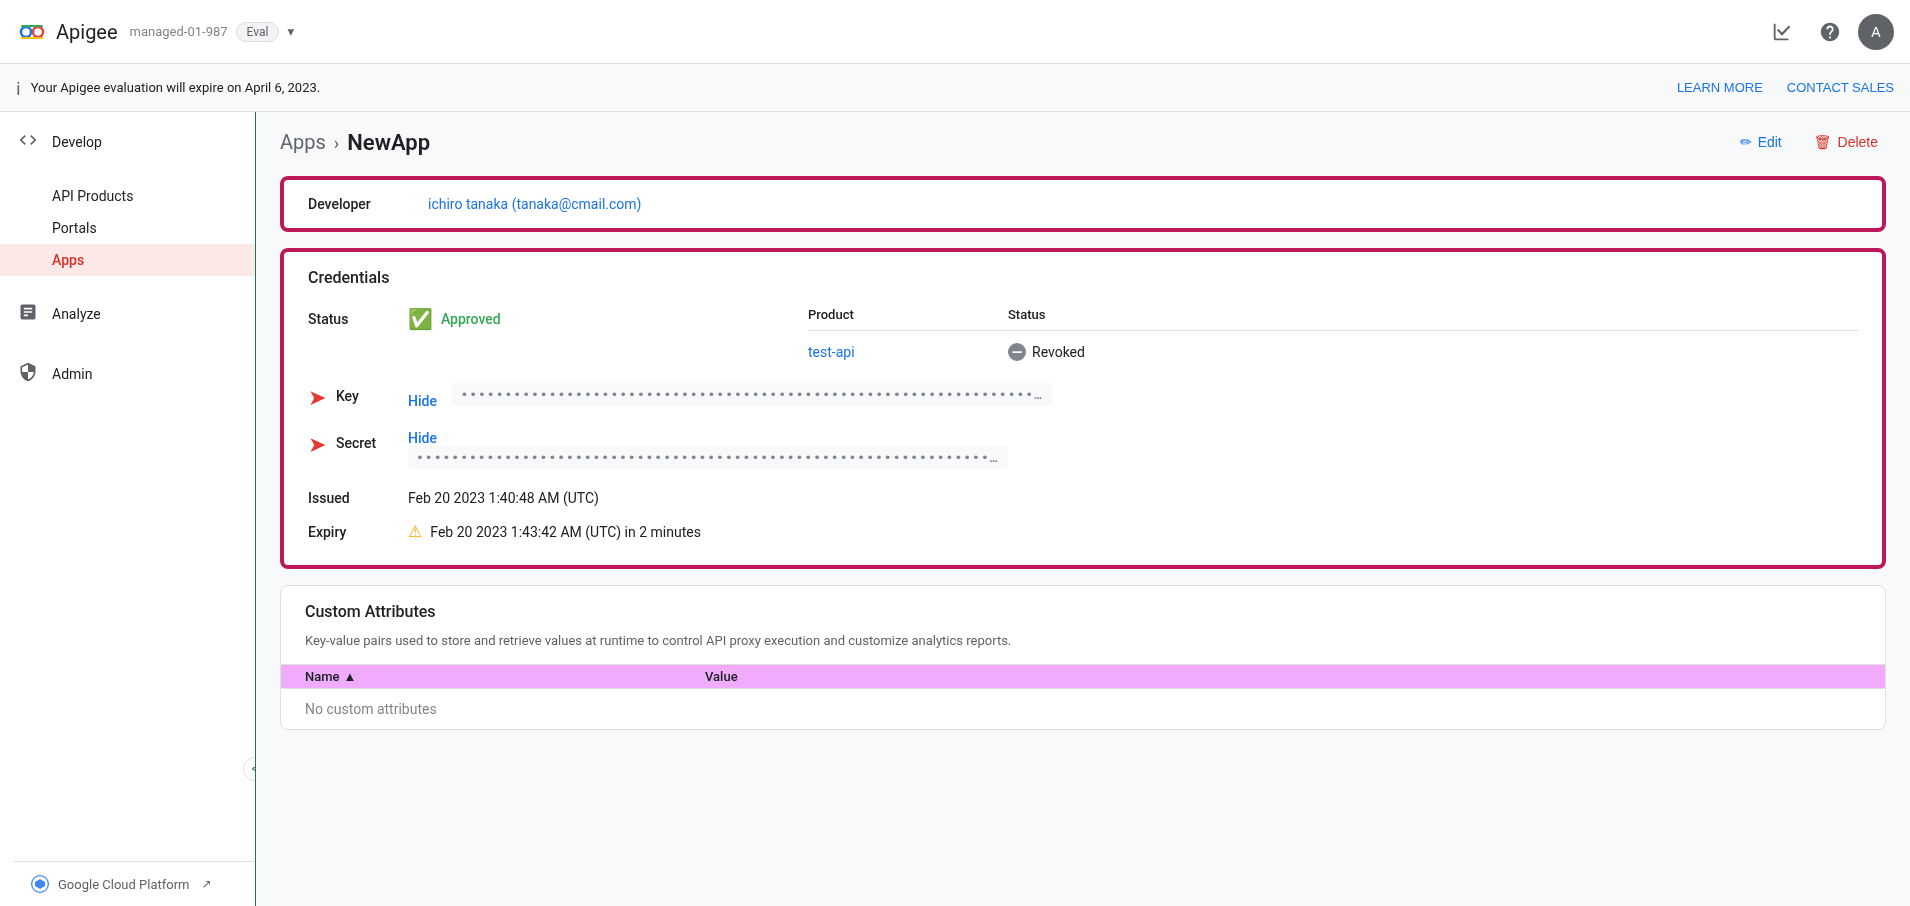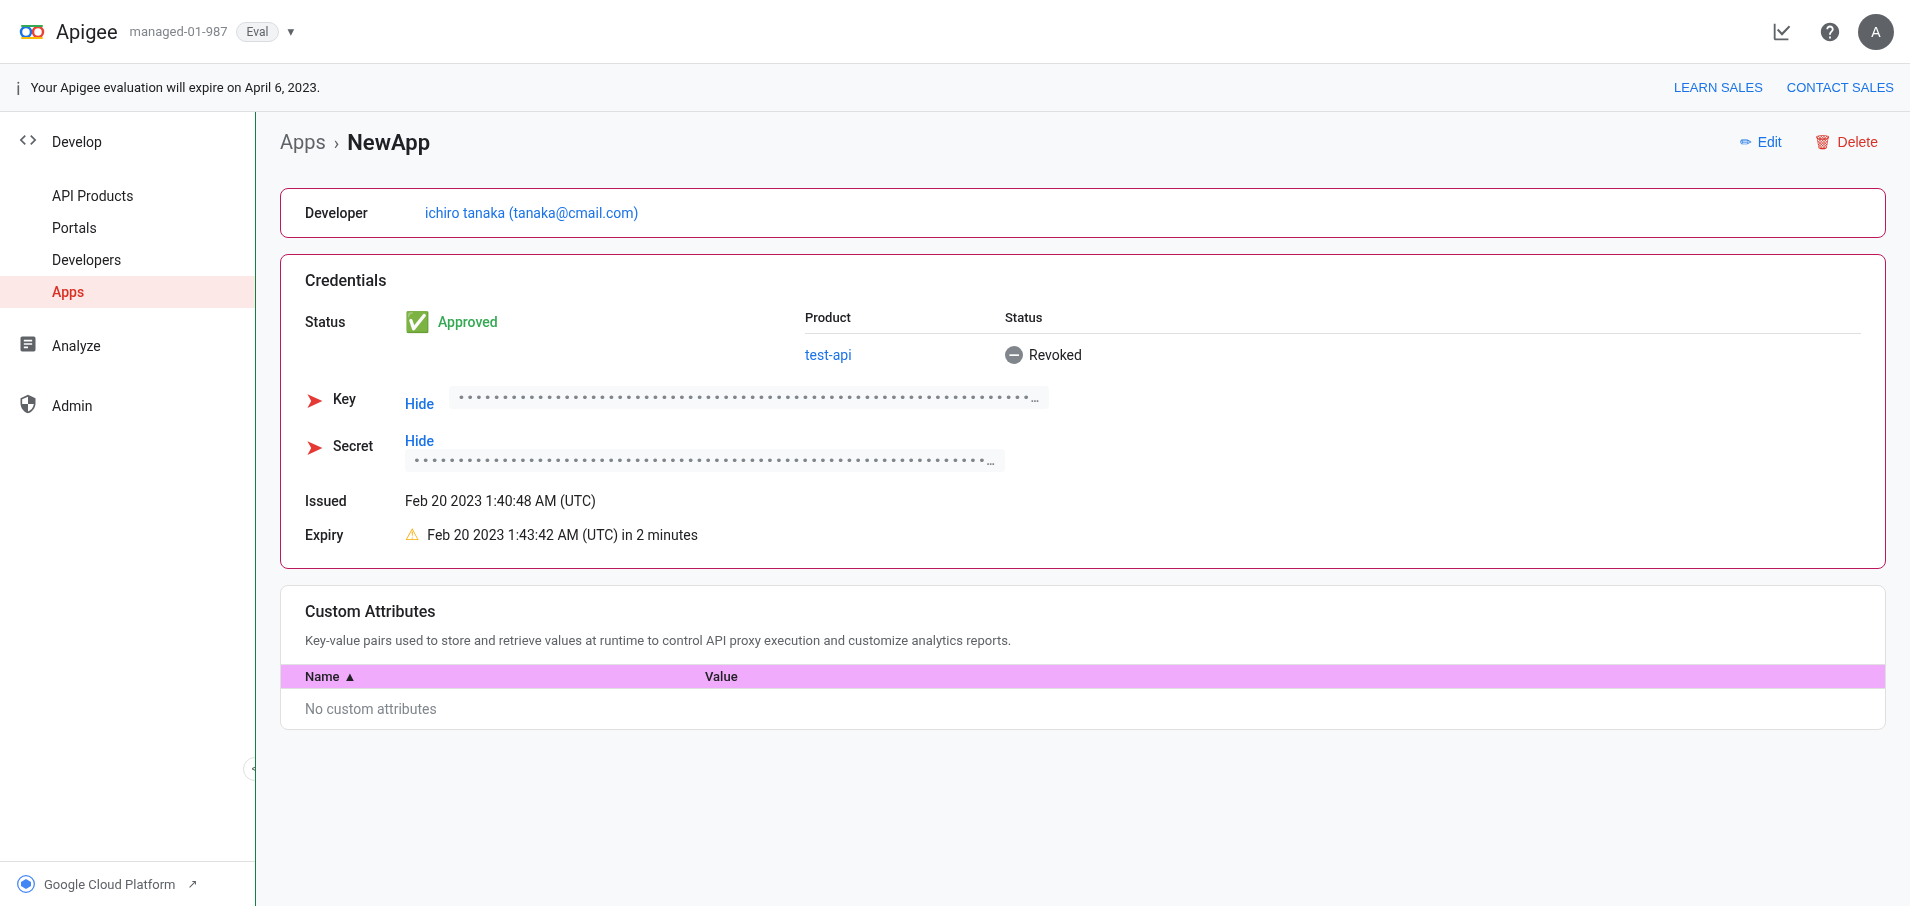--- a/index.html
+++ b/index.html
@@ -64,21 +64,21 @@
       font-size: 14px; position: relative;
     }
     .sidebar-item .item-icon { font-size: 18px; width: 24px; text-align: center; }
     .sidebar-sub-item {
       padding: 8px 16px 8px 52px; cursor: pointer; font-size: 14px; color: #202124;
     }
     .sidebar-sub-item.active { background: #fce8e6; color: #d93025; font-weight: 500; }
 
     .sidebar-footer {
       margin-top: auto; padding: 12px 16px; border-top: 1px solid #e0e0e0;
-      display: flex; align-items: center; gap: 8px;
+      display: flex; align-items: center; gap: 8px; margin-left: 14px;
     }
     .gcp-text { font-size: 13px; color: #5f6368; }
     .collapse-btn {
       position: absolute; bottom: 80px; right: -12px;
       width: 24px; height: 24px; background: #fff; border: 1px solid #e0e0e0;
       border-radius: 50%; cursor: pointer; display: flex; align-items: center;
       justify-content: center; font-size: 12px; color: #5f6368; z-index: 5;
     }
 
     
@@ -98,22 +98,22 @@
     .page-actions { display: flex; align-items: center; gap: 16px; }
     .action-btn {
       display: flex; align-items: center; gap: 6px;
       background: none; border: none; cursor: pointer;
       font-size: 14px; color: #1a73e8; font-weight: 500; padding: 6px 8px;
     }
     .action-btn.danger { color: #d93025; }
 
     
     .card {
-      background: #fff; border: 1px solid #be185d; border-radius: 8px;
-      margin: 16px 24px 16px 24px; overflow: hidden;
+      background: #fff; border: 4px solid #be185d; border-radius: 8px;
+      margin: 4px 24px 16px 24px; overflow: hidden;
     }
 
     
     .developer-row {
       display: flex; align-items: center; padding: 16px 24px;
     }
     .field-label { font-size: 14px; font-weight: 500; color: #202124; width: 120px; flex-shrink: 0; }
     .field-value { font-size: 14px; color: #1a73e8; }
 
     
@@ -194,21 +194,21 @@
     <button class="avatar-btn">
       <span>A</span>
     </button>
   </div>
 </div>
 
 <div class="eval-banner">
   <span class="banner-info-icon">ℹ</span>
   <span class="banner-text">Your Apigee evaluation will expire on April 6, 2023.</span>
   <div class="banner-links">
-    <button class="banner-link">LEARN SALES</button>
+    <button class="banner-link">LEARN MORE</button>
     <button class="banner-link">CONTACT SALES</button>
   </div>
 </div>
 
 <div class="main-layout">
 
   <div class="sidebar">
     <div class="sidebar-section">
       <div class="sidebar-item">
         <span class="item-icon">
@@ -219,23 +219,20 @@
         <span>Develop</span>
       </div>
     </div>
 
     <div class="sidebar-section">
       <div class="sidebar-sub-item">
         <span>API Products</span>
       </div>
       <div class="sidebar-sub-item">
         <span>Portals</span>
-      </div>
-      <div class="sidebar-sub-item">
-        <span>Developers</span>
       </div>
       <div class="sidebar-sub-item active" style="background:#fce8e6;color:#d93025;font-weight:500;">
         <span>Apps</span>
       </div>
     </div>
 
     <div class="sidebar-section">
       <div class="sidebar-item">
         <span class="item-icon">
           <svg width="20" height="20" viewBox="0 0 24 24">

